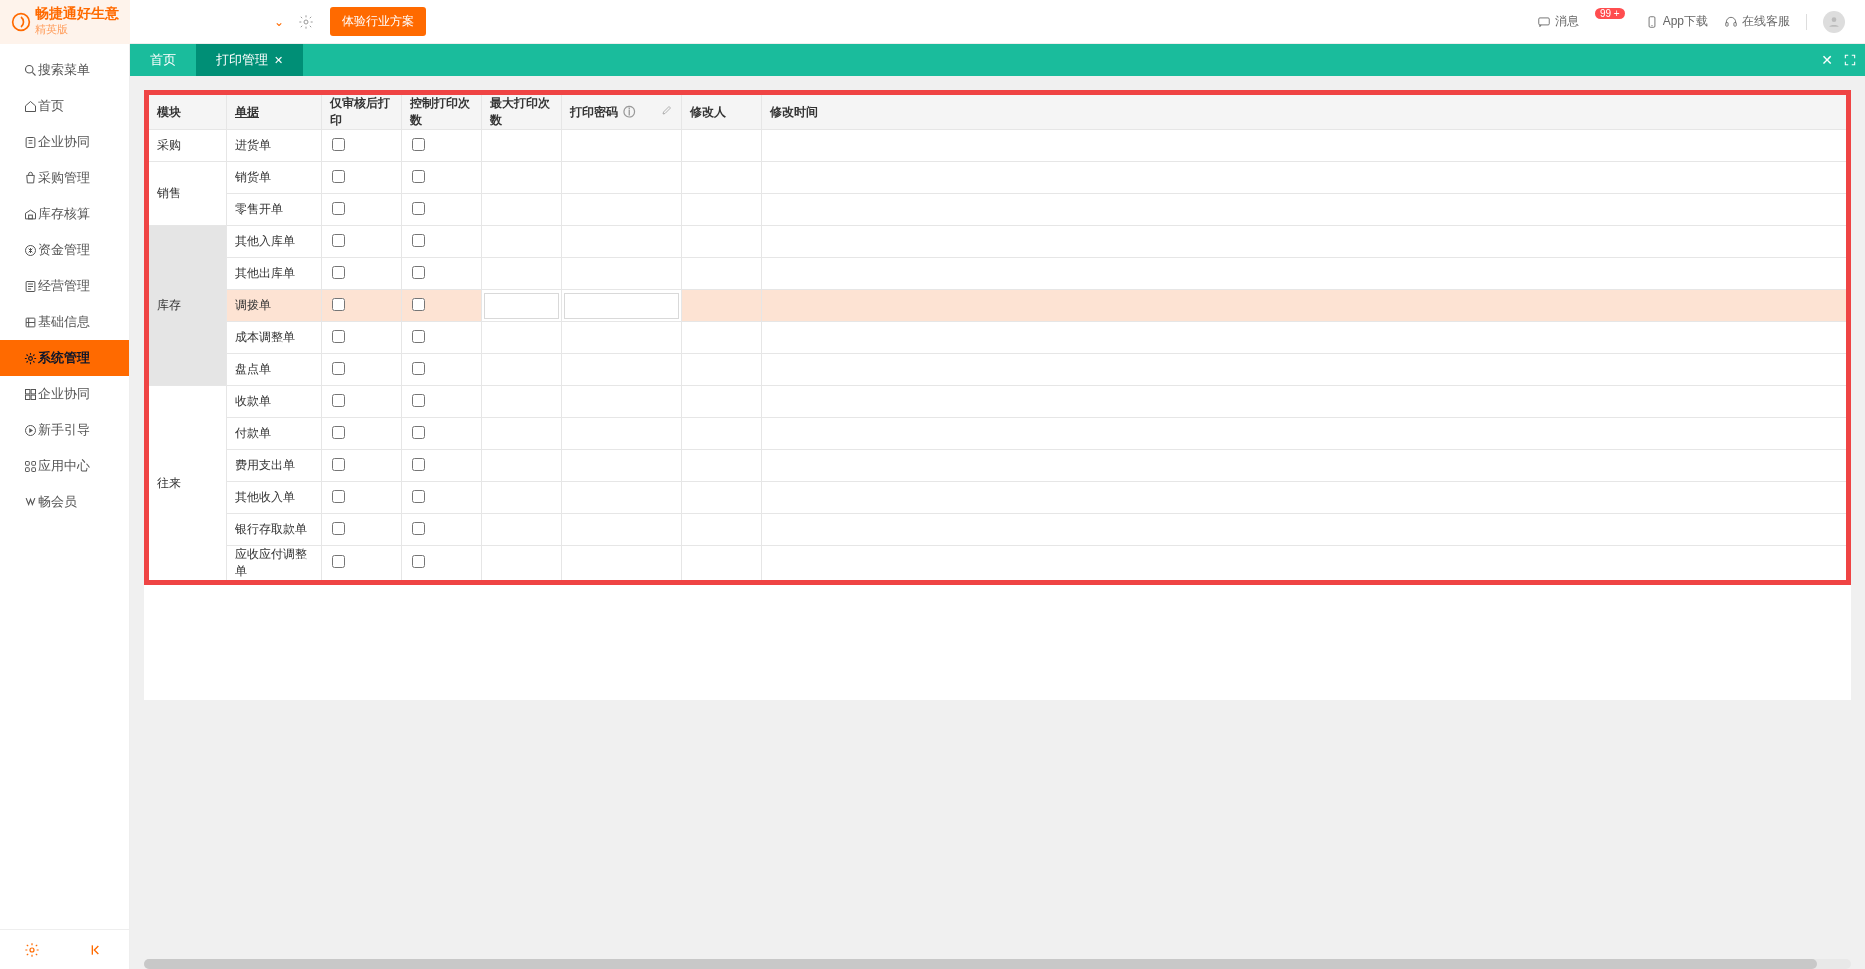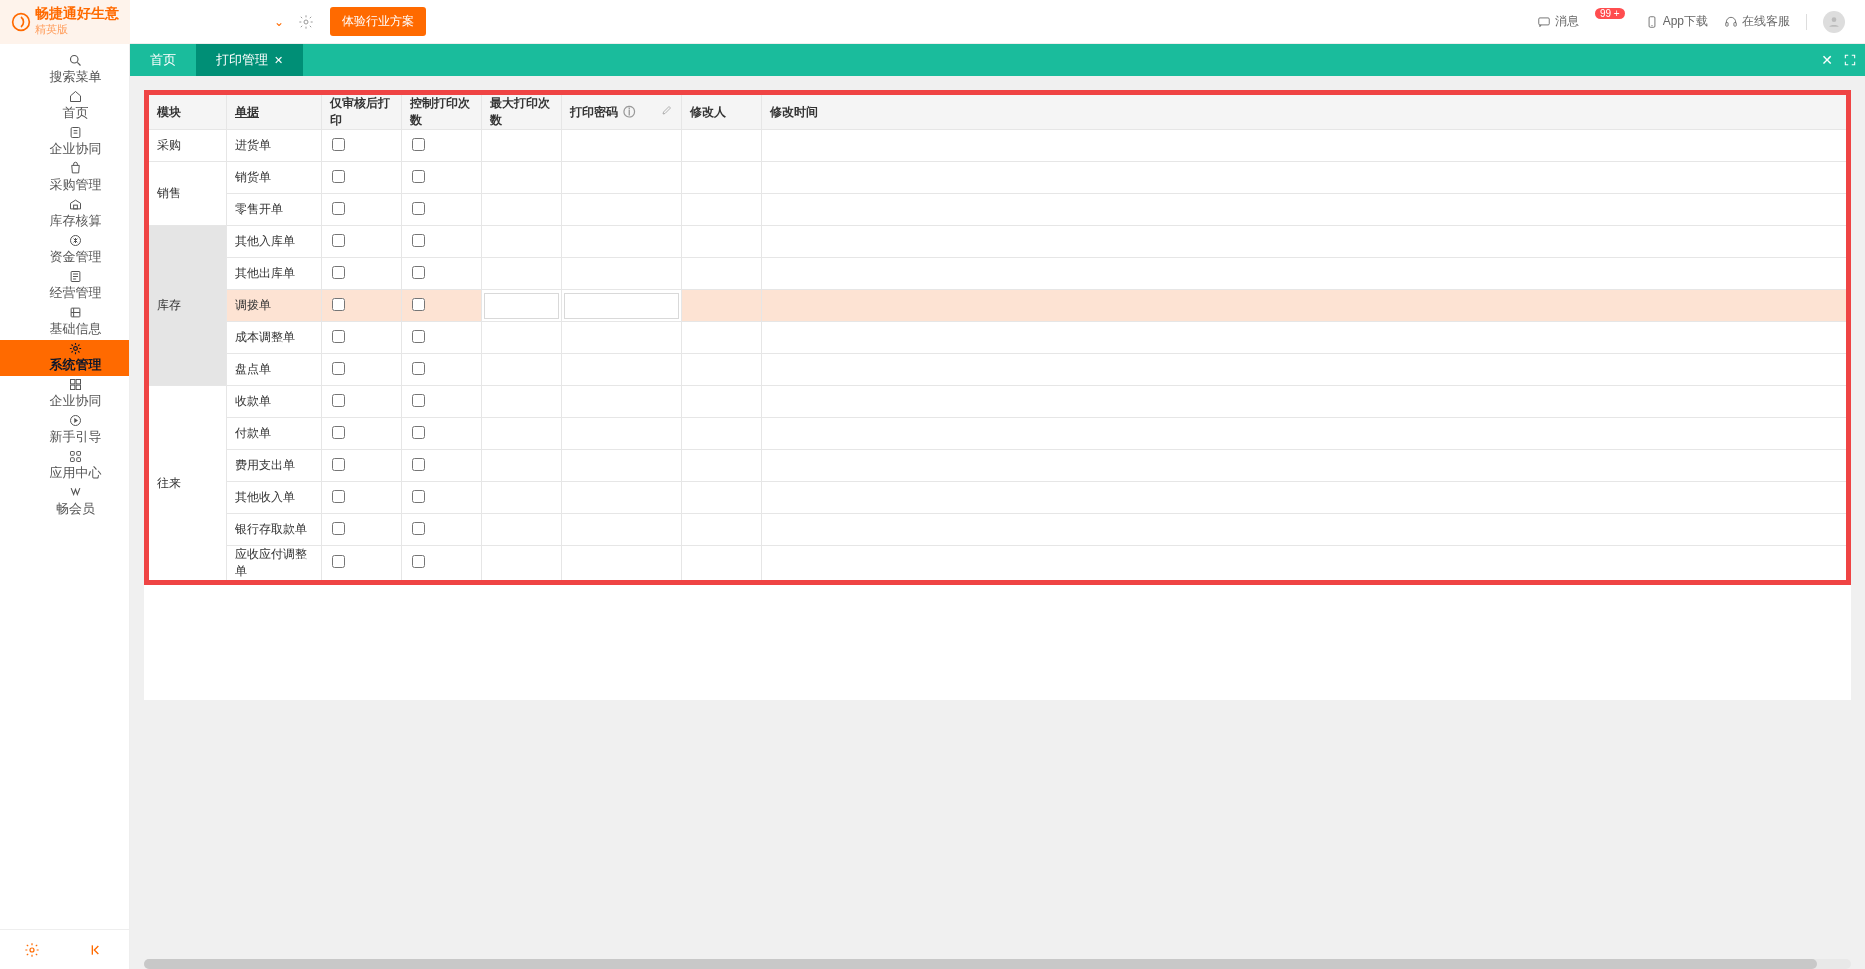--- a/index.html
+++ b/index.html
@@ -20,21 +20,21 @@
 .top-item { display: flex; align-items: center; gap: 4px; cursor: pointer; font-size: 12px; }
 .badge { background: #ff4d4f; color: #fff; border-radius: 8px; padding: 0 5px; font-size: 10px; position: relative; top: -8px; left: -4px; margin-left: 16px; }
 .divider-v { width: 1px; height: 16px; background: #ddd; }
 .avatar { width: 22px; height: 22px; border-radius: 50%; background: #ddd; display: inline-flex; align-items: center; justify-content: center; color: #aaa; font-size: 12px; }
 .user-blur { color: #bbb; letter-spacing: 1px; }
 
 
 .layout { display: flex; height: calc(100vh - 44px); }
 .sidebar { width: 130px; background: #fff; border-right: 1px solid #eee; display: flex; flex-direction: column; }
 .sidebar-list { list-style: none; padding-top: 8px; }
-.sidebar-item { height: 36px; display: flex; align-items: center; padding-left: 22px; color: #555; cursor: pointer; font-size: 13px; flex-direction: column; }
+.sidebar-item { height: 36px; display: flex; align-items: center; padding-left: 22px; color: #555; cursor: pointer; font-size: 13px; }
 .sidebar-item.active { background: #ff6a00; color: #0f172a; font-weight: bold; }
 .sidebar-icon { width: 16px; height: 16px; display: inline-flex; align-items: center; justify-content: center; font-size: 14px; }
 .sidebar-bottom { margin-top: auto; height: 40px; border-top: 1px solid #eee; display: flex; align-items: center; justify-content: space-around; color: #ff6a00; }
 .sidebar-bottom span { cursor: pointer; }
 
 .main { flex: 1; display: flex; flex-direction: column; background: #f0f0f0; position: relative; }
 
 
 .tabs { height: 32px; background: #1abc9c; display: flex; align-items: stretch; }
 .tab { padding: 0 20px; display: flex; align-items: center; color: #fff; font-size: 13px; cursor: pointer; gap: 6px; }

